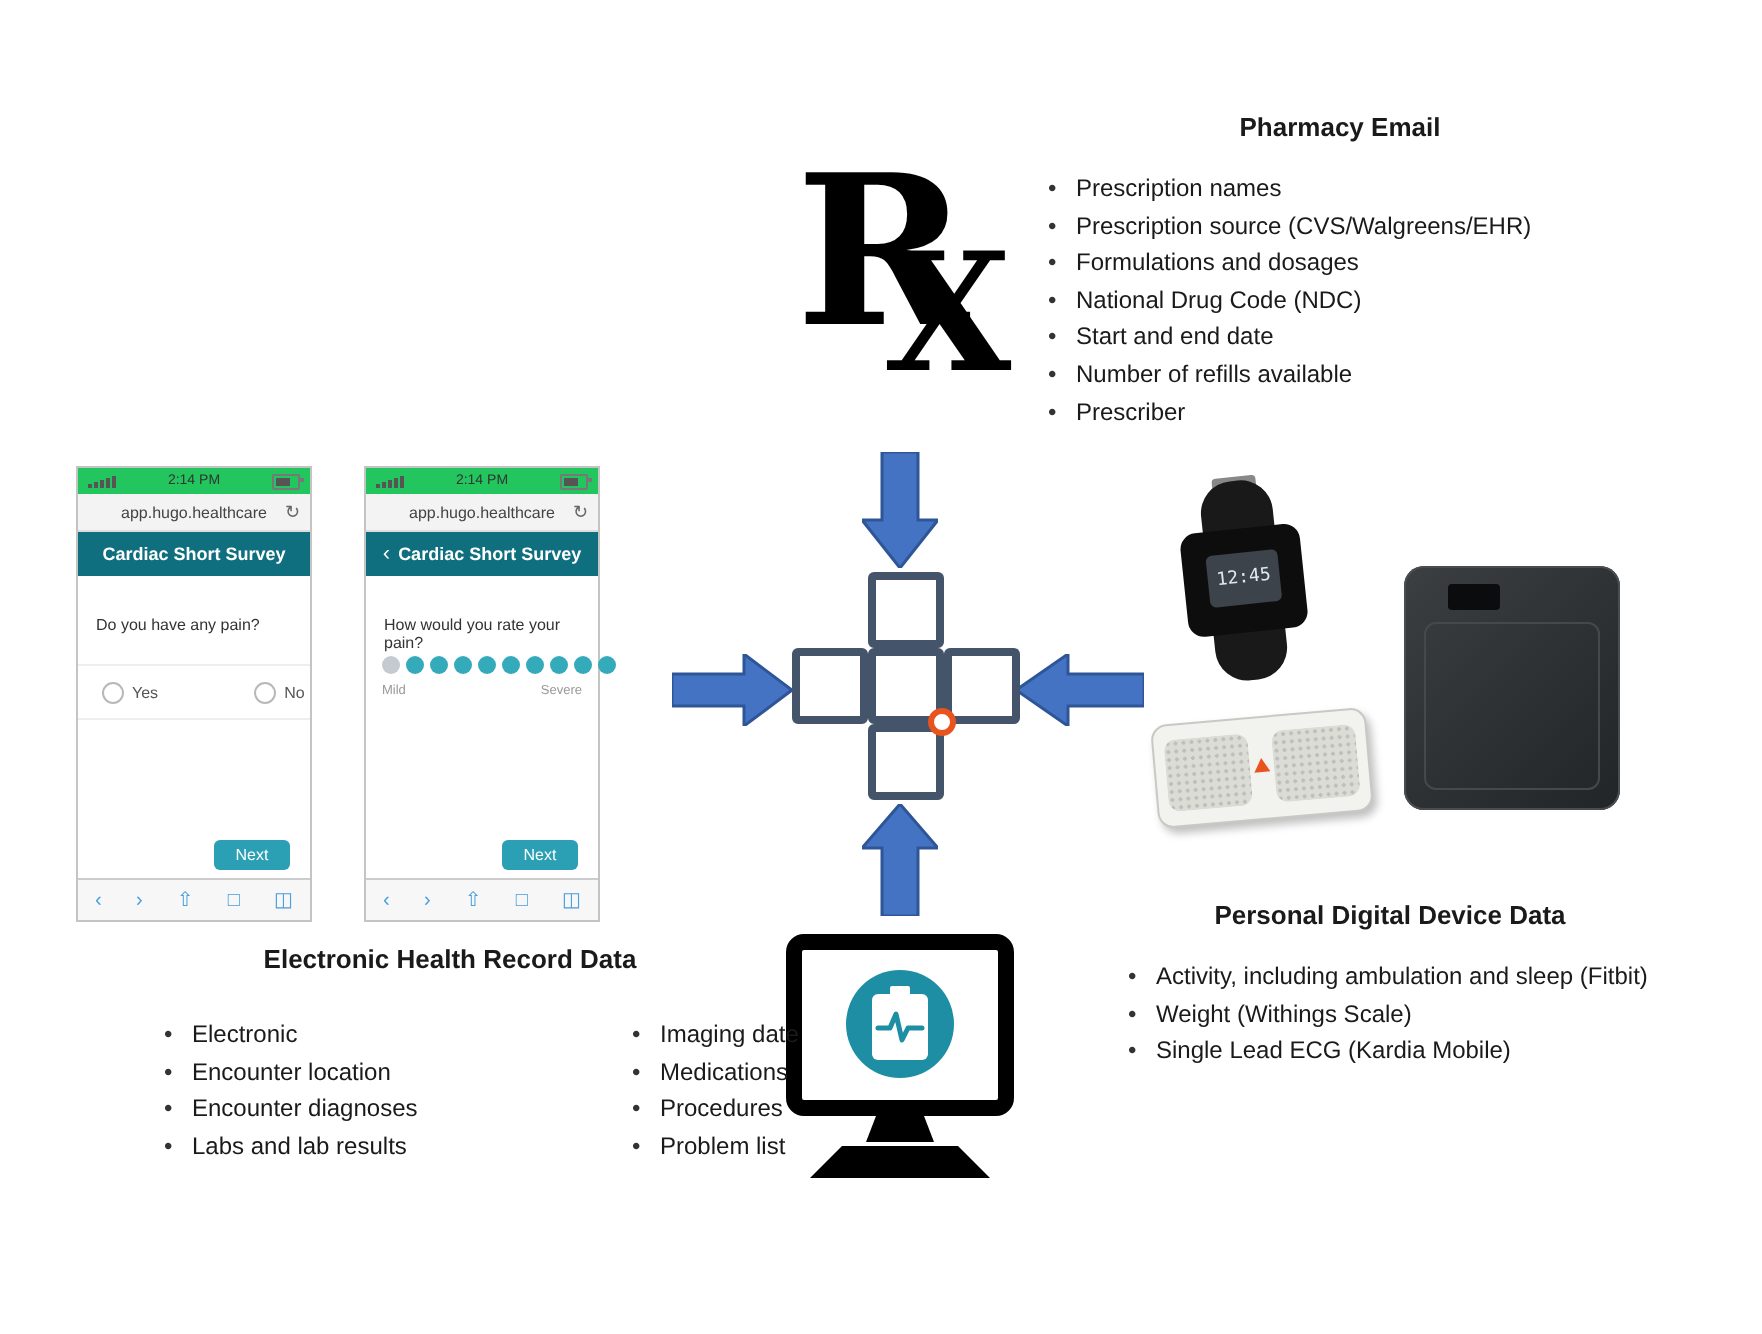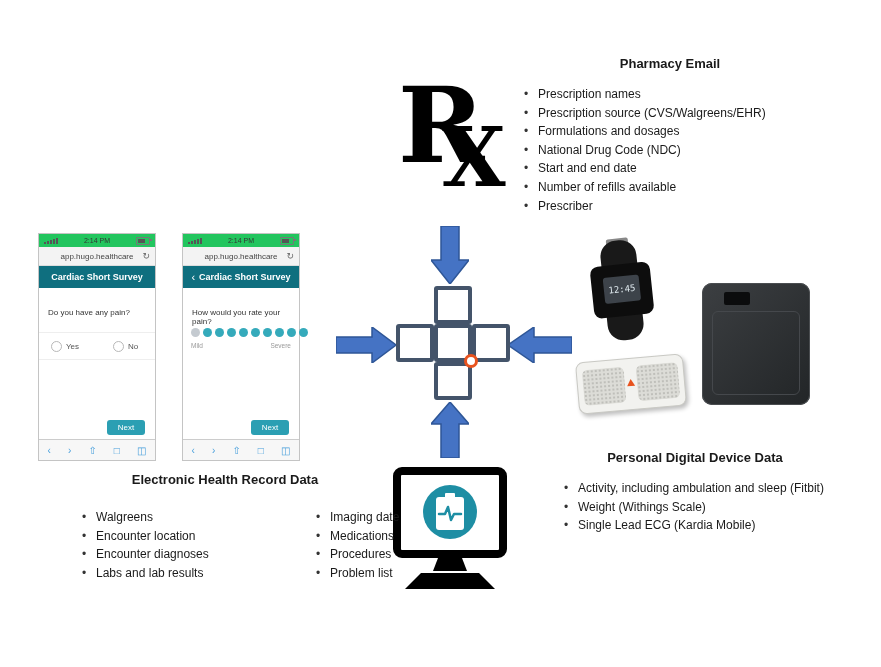--- a/index.html
+++ b/index.html
@@ -61,21 +61,21 @@
   .batt::before{content:"";position:absolute;right:-3px;top:1px;width:2px;height:2px;background:#777;}
   .p-url{height:18px;background:#f3f3f3;border-bottom:1px solid #ddd;display:flex;align-items:center;
          justify-content:center;font-size:8px;color:#444;position:relative;}
   .p-url .refresh{position:absolute;right:5px;font-size:9px;color:#666;}
   .p-head{height:22px;background:#0f6f7f;color:#fff;display:flex;align-items:center;justify-content:center;
           font-size:9px;font-weight:bold;gap:4px;}
   .p-head .chev{font-size:11px;font-weight:normal;}
   .p-body{position:relative;height:151px;background:#fff;}
   .q{position:absolute;left:9px;top:20px;right:6px;font-size:8px;color:#333;}
   .opts{position:absolute;left:0;right:0;top:44px;border-top:1px solid #eee;border-bottom:1px solid #eee;
-        height:26px;display:flex;align-items:center;gap:34px;padding-left:12px;}
+        height:26px;display:flex;align-items:center;gap:48px;padding-left:12px;}
   .opt{display:flex;align-items:center;gap:4px;font-size:8px;color:#555;}
   .radio{width:9px;height:9px;border:1px solid #b8b8b8;border-radius:50%;background:#fff;}
   .next{position:absolute;right:10px;top:84px;width:38px;height:15px;background:#2b9fb3;color:#fff;
         font-size:8px;display:flex;align-items:center;justify-content:center;border-radius:3px;cursor:pointer;margin-top:48px;}
   .scale{position:absolute;left:8px;top:40px;display:flex;gap:3px;}
   .dotpt{width:9px;height:9px;border-radius:50%;background:#35aabb;}
   .dotpt.gray{background:#c4cad0;}
   .scale-labels{position:absolute;left:8px;right:8px;top:54px;display:flex;justify-content:space-between;
                 font-size:6.5px;color:#999;}
   .p-toolbar{height:20px;background:#f7f7f7;border-top:1px solid #ccc;display:flex;align-items:center;
@@ -270,21 +270,21 @@
     <rect x="45" y="31" width="28" height="33" rx="3" fill="#fff"></rect>
     <polyline points="48,48 54,48 57,41 60,54 63,48 70,48" fill="none" stroke="#1e8ea4" stroke-width="2.5" stroke-linecap="round" stroke-linejoin="round"></polyline>
     <path d="M47,92 h24 l5,13 h-34 z" fill="#000"></path>
     <path d="M30,107 L88,107 L104,123 L14,123 Z" fill="#000"></path>
   </svg>
 
   <section class="ehr">
     <h3 class="sec-title">Electronic Health Record Data</h3>
     <div class="ehr-cols">
       <ul class="bullets">
-        <li>Walgreens</li>
+        <li>Electronic</li>
         <li>Encounter location</li>
         <li>Encounter diagnoses</li>
         <li>Labs and lab results</li>
       </ul>
       <ul class="bullets">
         <li>Imaging date</li>
         <li>Medications</li>
         <li>Procedures</li>
         <li>Problem list</li>
       </ul>

